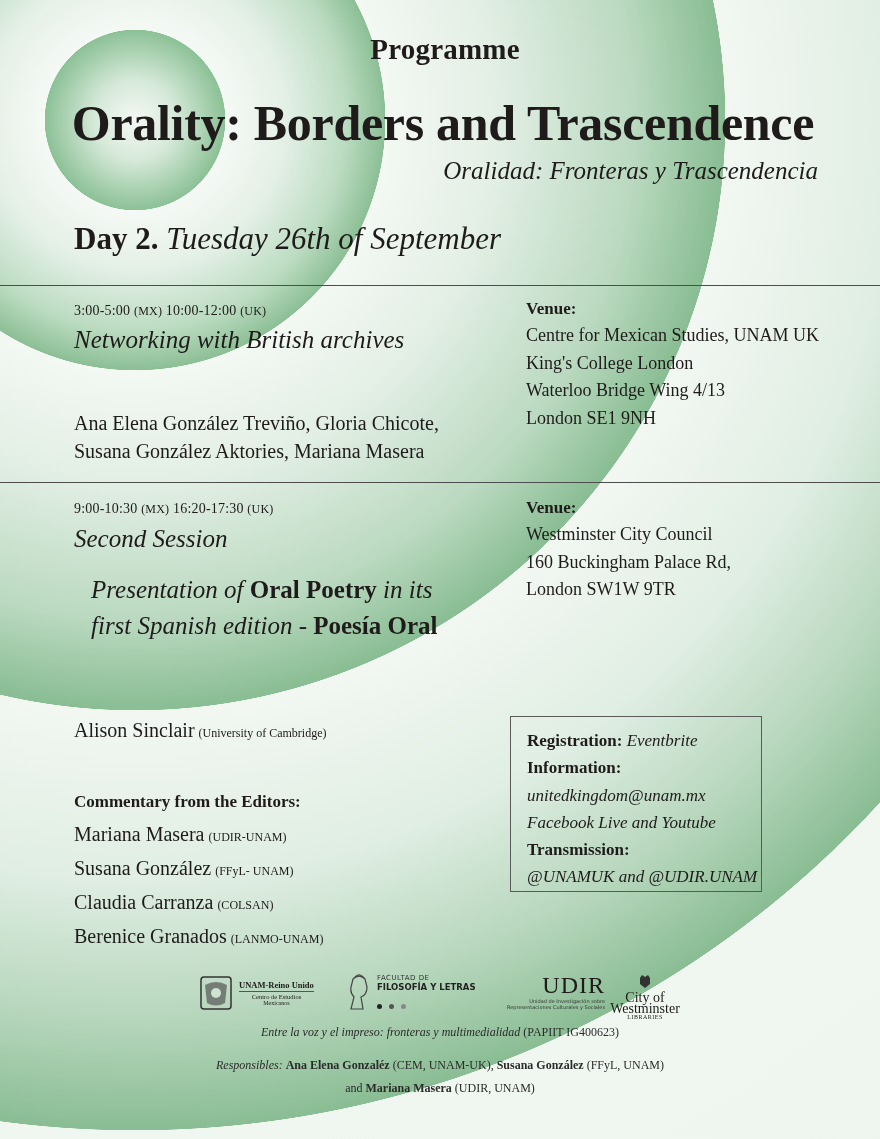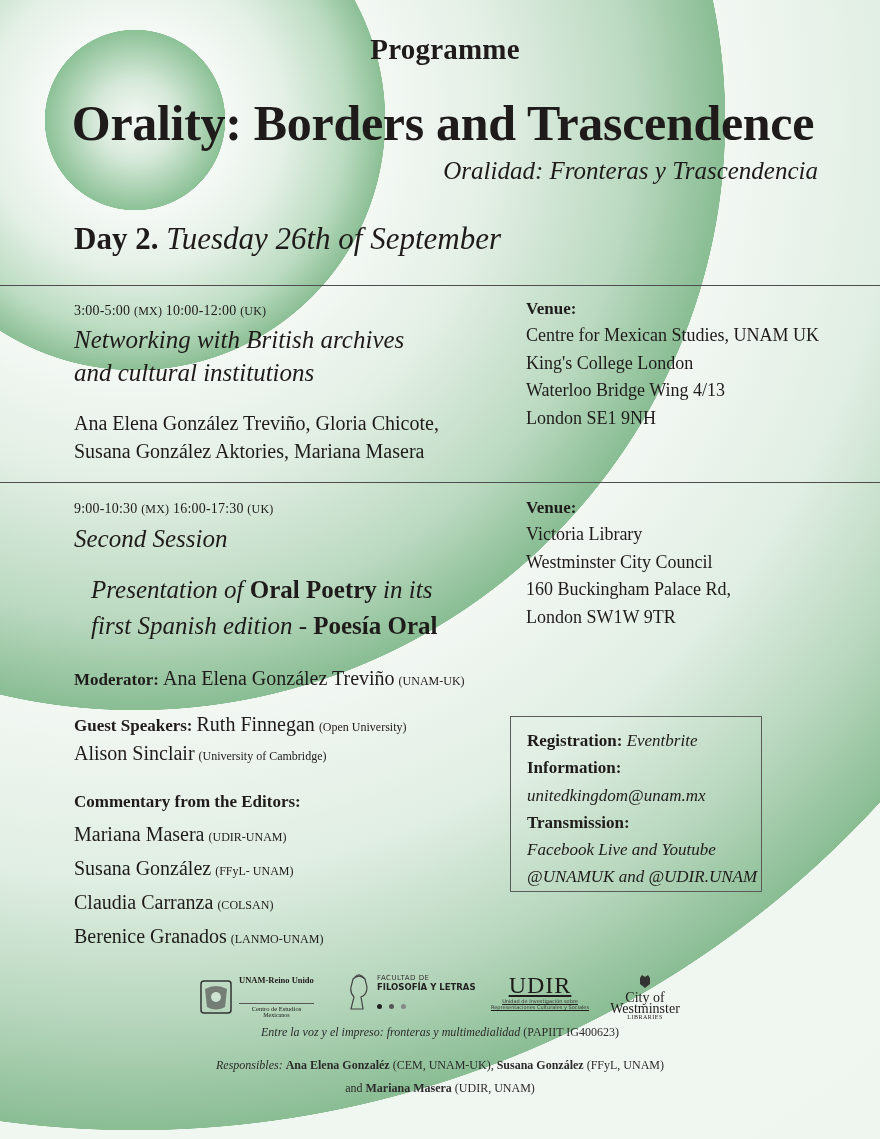--- a/index.html
+++ b/index.html
@@ -62,21 +62,20 @@
   <div class="abs rule" style="top:285px;"></div>
 
   <div class="abs time" style="left:74px; top:303px;text-align:right;">
     <span>3:00-5:00</span>
     <span class="sc">(MX)</span>
     <span>10:00-12:00</span>
     <span class="sc">(UK)</span>
   </div>
   <div class="abs sess-title" style="left:74px; top:323px;">
     <div>Networking with British archives</div>
-    <div>and cultural institutions</div>
   </div>
   <div class="abs names" style="left:74px; top:409px;">
     <div>Ana Elena González Treviño, Gloria Chicote,</div>
     <div>Susana González Aktories, Mariana Masera</div>
   </div>
 
   <div class="abs" style="left:526px; top:299px;">
     <div class="venue-label">Venue:</div>
     <div style="margin-top:3px;">
       <div class="venue-line">Centre for Mexican Studies, UNAM UK</div>
@@ -84,92 +83,81 @@
       <div class="venue-line">Waterloo Bridge Wing 4/13</div>
       <div class="venue-line">London SE1 9NH</div>
     </div>
   </div>
 
   <div class="abs rule" style="top:482px;"></div>
 
   <div class="abs time" style="left:74px; top:501px;">
     <span>9:00-10:30</span>
     <span class="sc">(MX)</span>
-    <span>16:00-17:30</span>
+    <span>16:20-17:30</span>
     <span class="sc">(UK)</span>
   </div>
   <div class="abs sess-title" style="left:74px; top:522px;">Second Session</div>
 
   <div class="abs pres" style="left:74px; top:572px;margin-left:17px;">
     <div>
       <i>Presentation of</i>
       <b>Oral Poetry</b>
       <i>in its</i>
     </div>
     <div>
       <i>first Spanish edition -</i>
       <b>Poesía Oral</b>
     </div>
   </div>
 
-  <div class="abs" style="left:74px; top:667px;">
-    <span class="label-b">Moderator:</span>
-    <span class="person">Ana Elena González Treviño</span>
-    <span class="aff">(UNAM-UK)</span>
-  </div>
 
   <div class="abs" style="left:74px; top:713px;">
-    <div>
-      <span class="label-b">Guest Speakers:</span>
-      <span class="person">Ruth Finnegan</span>
-      <span class="aff">(Open University)</span>
-    </div>
     <div style="margin-top:6px;">
       <span class="person">Alison Sinclair</span>
       <span class="aff">(University of Cambridge)</span>
     </div>
   </div>
 
   <div class="abs" style="left:74px; top:792px;">
     <div class="label-b">Commentary from the Editors:</div>
     <div style="margin-top:7px; line-height:31px;">
       <div><span class="person">Mariana Masera</span> <span class="aff">(UDIR-UNAM)</span></div>
       <div><span class="person">Susana González</span> <span class="aff">(FFyL- UNAM)</span></div>
       <div><span class="person">Claudia Carranza</span> <span class="aff">(COLSAN)</span></div>
       <div><span class="person">Berenice Granados</span> <span class="aff">(LANMO-UNAM)</span></div>
     </div>
   </div>
 
   <div class="abs" style="left:526px; top:498px;">
     <div class="venue-label">Venue:</div>
     <div style="margin-top:3px;">
-      <div class="venue-line">Victoria Library</div>
       <div class="venue-line">Westminster City Council</div>
       <div class="venue-line">160 Buckingham Palace Rd,</div>
       <div class="venue-line">London SW1W 9TR</div>
     </div>
   </div>
 
   <div class="abs infobox">
     <div><b>Registration:</b> <i>Eventbrite</i></div>
     <div><b>Information:</b></div>
     <div><i>unitedkingdom@unam.mx</i></div>
+    <div><i>Facebook Live and Youtube</i></div>
     <div><b>Transmission:</b></div>
-    <div><i>Facebook Live and Youtube</i></div>
     <div><i>@UNAMUK and @UDIR.UNAM</i></div>
   </div>
 
   <div class="abs logo" style="left:199px; top:975px;">
     <svg width="34" height="36" viewBox="0 0 34 36">
       <rect x="2" y="2" width="30" height="32" rx="3" fill="none" stroke="#333" stroke-width="1.5"></rect>
       <path d="M6 10 Q17 4 28 10 L26 28 Q17 33 8 28 Z" fill="#555" opacity="0.7"></path>
       <circle cx="17" cy="18" r="5" fill="#cfe3d3"></circle>
     </svg>
     <div style="margin-left:6px; text-align:center; font-family:'Liberation Serif',serif;">
-      <div style="font-size:8.5px; font-weight:bold; border-bottom:1px solid #555; padding-bottom:18px;">UNAM-Reino Unido</div>
+      <div style="font-size:8.5px; font-weight:bold; border-bottom:1px solid #555; padding-bottom:1px;">UNAM-Reino Unido</div>
       <div style="font-size:6.5px; margin-top:1px;">Centro de Estudios</div>
       <div style="font-size:6px;">Mexicanos</div>
     </div>
   </div>
 
   <div class="abs logo" style="left:345px; top:973px;">
     <svg width="28" height="40" viewBox="0 0 28 40">
       <path d="M8 6 Q14 0 20 6 L22 14 Q22 22 16 24 L18 36 L6 36 L9 24 Q5 20 6 14 Z" fill="none" stroke="#444" stroke-width="1.2"></path>
       <path d="M10 4 Q14 -1 19 5" fill="none" stroke="#444" stroke-width="1.2"></path>
     </svg>
@@ -177,21 +165,21 @@
       <div style="font-size:7px; letter-spacing:0.5px; color:#333;">FACULTAD DE</div>
       <div style="font-size:8.5px; font-weight:bold; color:#222;">FILOSOFÍA Y LETRAS</div>
       <div style="margin-top:2px;">
         <span style="display:inline-block;width:5px;height:5px;border-radius:50%;background:#222;"></span>
         <span style="display:inline-block;width:5px;height:5px;border-radius:50%;background:#555;margin-left:2px;"></span>
         <span style="display:inline-block;width:5px;height:5px;border-radius:50%;background:#888;margin-left:2px;"></span>
       </div>
     </div>
   </div>
 
-  <div class="abs" style="left:475px; top:972px; width:130px; text-align:center;text-decoration:underline;">
+  <div class="abs" style="left:475px; top:972px; width:130px; text-align:right;">
     <div style="font-size:24px; font-family:'Liberation Serif',serif; letter-spacing:1px; line-height:26px;">UDIR</div>
     <div style="font-size:5px; font-family:'DejaVu Sans',sans-serif; color:#333;">Unidad de Investigación sobre</div>
     <div style="font-size:5px; font-family:'DejaVu Sans',sans-serif; color:#333;">Representaciones Culturales y Sociales</div>
   </div>
 
   <div class="abs" style="left:600px; top:974px; width:90px; text-align:center;">
     <svg width="14" height="13" viewBox="0 0 14 13">
       <path d="M2 3 L4 0 L7 2 L10 0 L12 3 L12 9 L7 13 L2 9 Z" fill="#333"></path>
     </svg>
     <div style="font-size:14px; font-family:'Liberation Serif',serif; line-height:11px;">City of Westminster</div>

